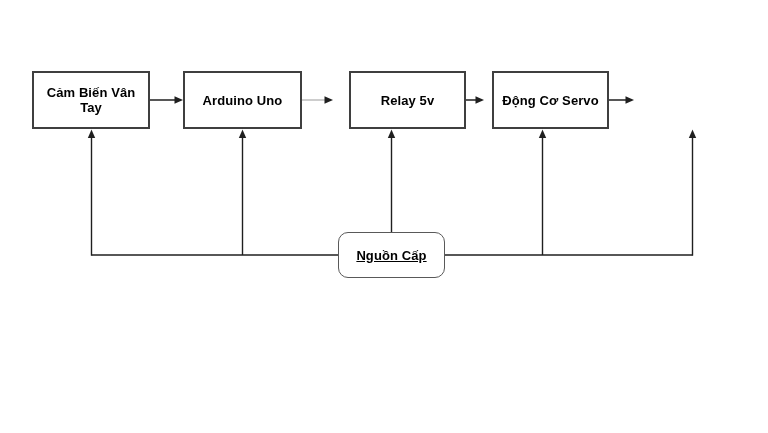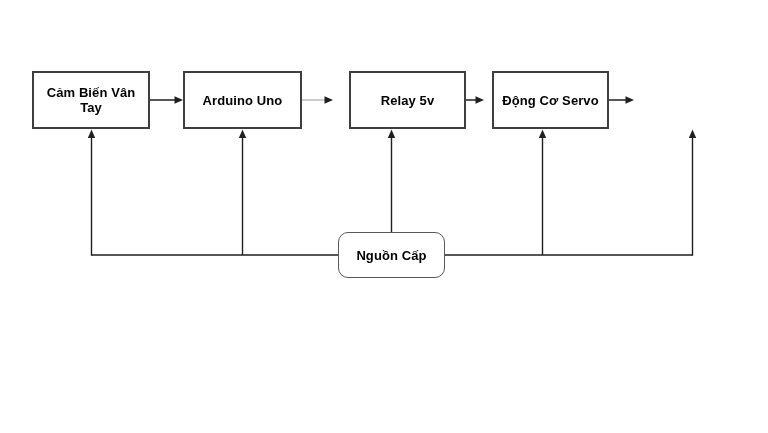--- a/index.html
+++ b/index.html
@@ -38,20 +38,21 @@
   }
   .node-1 { left: 32px;  top: 71px; width: 118px; height: 58px; }
   .node-2 { left: 183px; top: 71px; width: 119px; height: 58px; }
   .node-3 { left: 333px; top: 71px; width: 117px; height: 58px; margin-left: 16px; }
   .node-4 { left: 492px; top: 71px; width: 117px; height: 58px; }
   .node-5 { left: 634px; top: 71px; width: 117px; height: 58px; }
   .node-power {
     left: 338px; top: 232px; width: 107px; height: 46px;
     border: 1.6px solid #595959;
     border-radius: 10px;
+    text-decoration: underline;
   }
 </style>
 </head>
 <body>
 
 <div class="canvas">
 
   <svg class="wires" width="768" height="433" viewBox="0 0 768 433" xmlns="http://www.w3.org/2000/svg" aria-hidden="true">
 
     <g>

